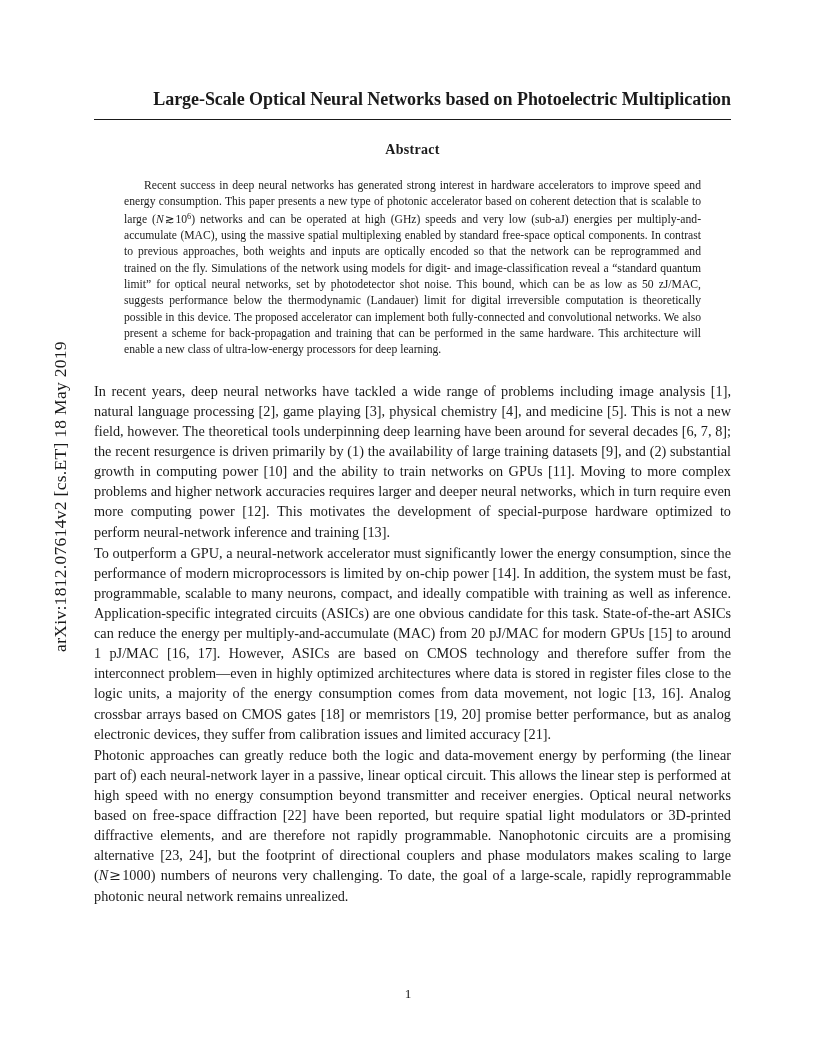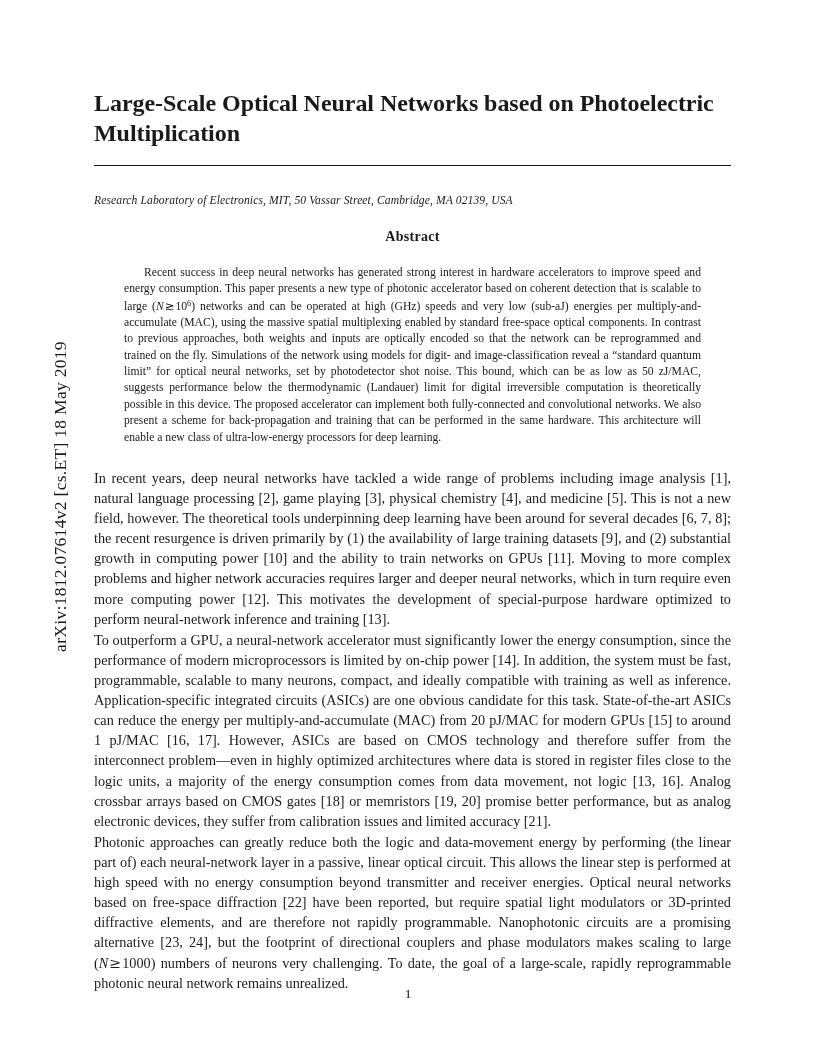--- a/index.html
+++ b/index.html
@@ -35,26 +35,26 @@
 
   
   .content {
     position: absolute;
     left: 94px;
     top: 88px;
     width: 637px;
   }
 
   .title {
-    font-size: 24px;
+    font-size: 18px;
     font-weight: bold;
     line-height: 1.27;
     letter-spacing: -0.05px;
-    margin: 0 0 16px 0;
-    text-align: left;
+    margin: 0 0 8px 0;
+    text-align: right;
   }
 
   .authors {
     font-size: 15.4px;
     line-height: 1.3;
     margin-top: 24px;
   }
 
   .date {
     font-size: 15.4px;
@@ -126,21 +126,20 @@
   <div class="arxiv-stamp">arXiv:1812.07614v2  [cs.ET]  18 May 2019</div>
 
   <div class="content">
 
     <h1 class="title">Large-Scale Optical Neural Networks based on Photoelectric Multiplication</h1>
 
 
 
     <hr class="rule">
 
-    <div class="affiliation">Research Laboratory of Electronics, MIT, 50 Vassar Street, Cambridge, MA 02139, USA</div>
 
     <div class="abstract-heading">Abstract</div>
 
     <div class="abstract-body">
       <span>Recent success in deep neural networks has generated strong interest in hardware accelerators to improve speed and energy consumption. This paper presents a new type of photonic accelerator based on coherent detection that is scalable to large (</span><span class="mv">N</span><span class="rel">≳</span><span>10</span><span class="sup">6</span><span>) networks and can be operated at high (GHz) speeds and very low (sub-aJ) energies per multiply-and-accumulate (MAC), using the massive spatial multiplexing enabled by standard free-space optical components. In contrast to previous approaches, both weights and inputs are optically encoded so that the network can be reprogrammed and trained on the fly. Simulations of the network using models for digit- and image-classification reveal a “standard quantum limit” for optical neural networks, set by photodetector shot noise. This bound, which can be as low as 50 zJ/MAC, suggests performance below the thermodynamic (Landauer) limit for digital irreversible computation is theoretically possible in this device. The proposed accelerator can implement both fully-connected and convolutional networks. We also present a scheme for back-propagation and training that can be performed in the same hardware. This architecture will enable a new class of ultra-low-energy processors for deep learning.</span>
     </div>
 
     <div class="para-block first">
       <div class="body-para">In recent years, deep neural networks have tackled a wide range of problems including image analysis [1], natural language processing [2], game playing [3], physical chemistry [4], and medicine [5]. This is not a new field, however. The theoretical tools underpinning deep learning have been around for several decades [6, 7, 8]; the recent resurgence is driven primarily by (1) the availability of large training datasets [9], and (2) substantial growth in computing power [10] and the ability to train networks on GPUs [11]. Moving to more complex problems and higher network accuracies requires larger and deeper neural networks, which in turn require even more computing power [12]. This motivates the development of special-purpose hardware optimized to perform neural-network inference and training [13].</div>
     </div>

